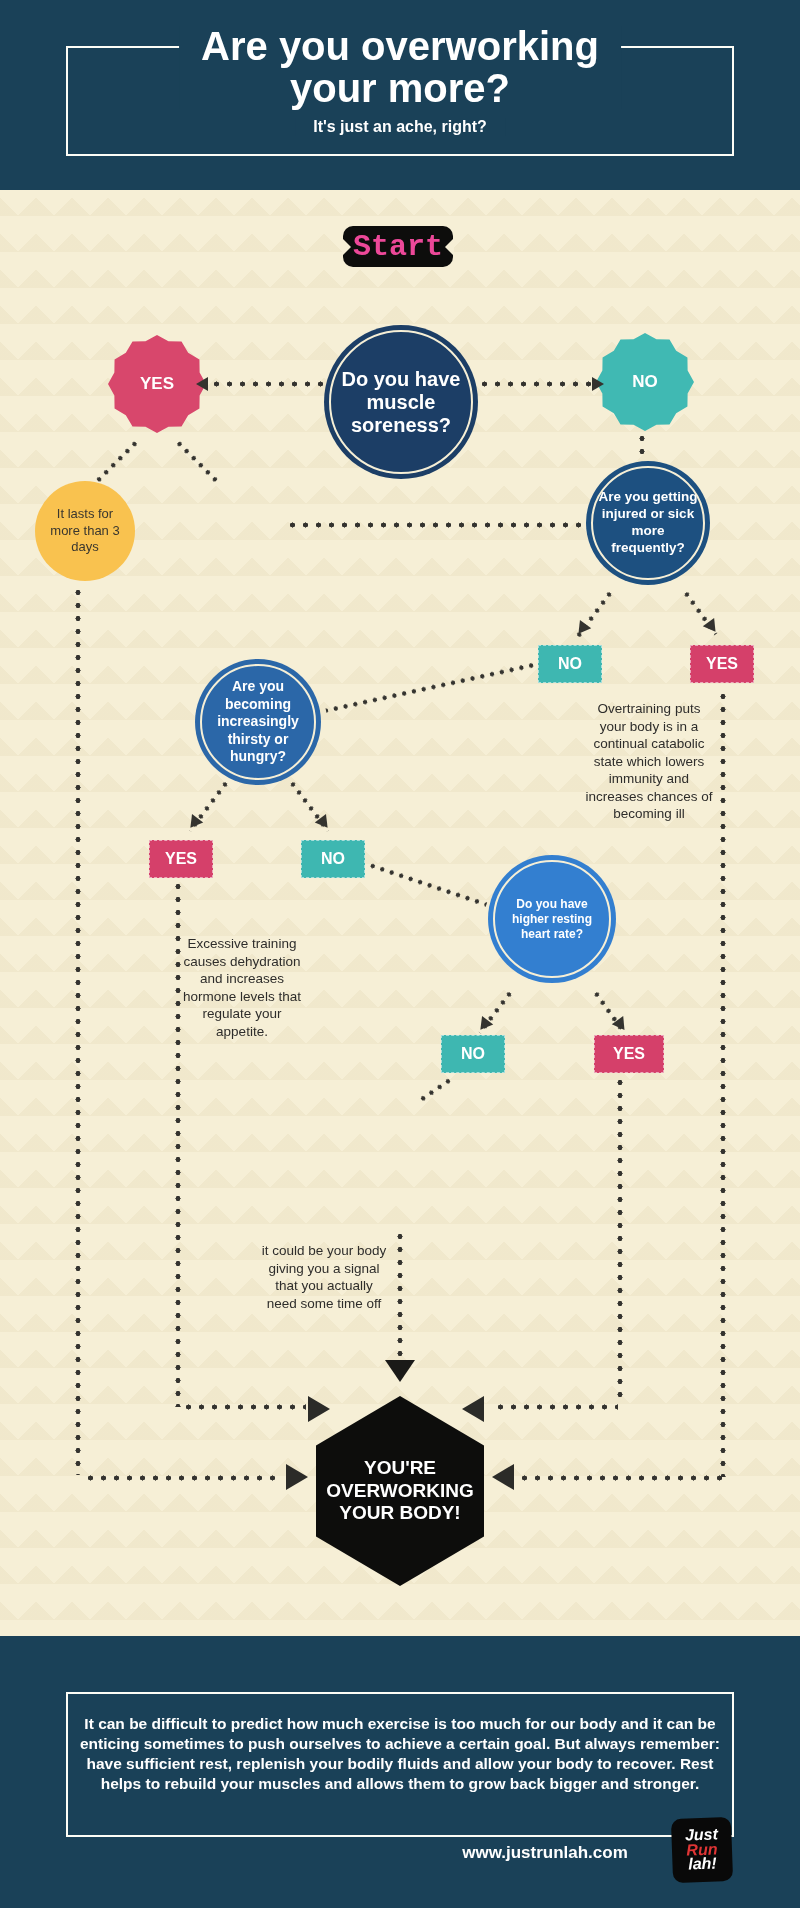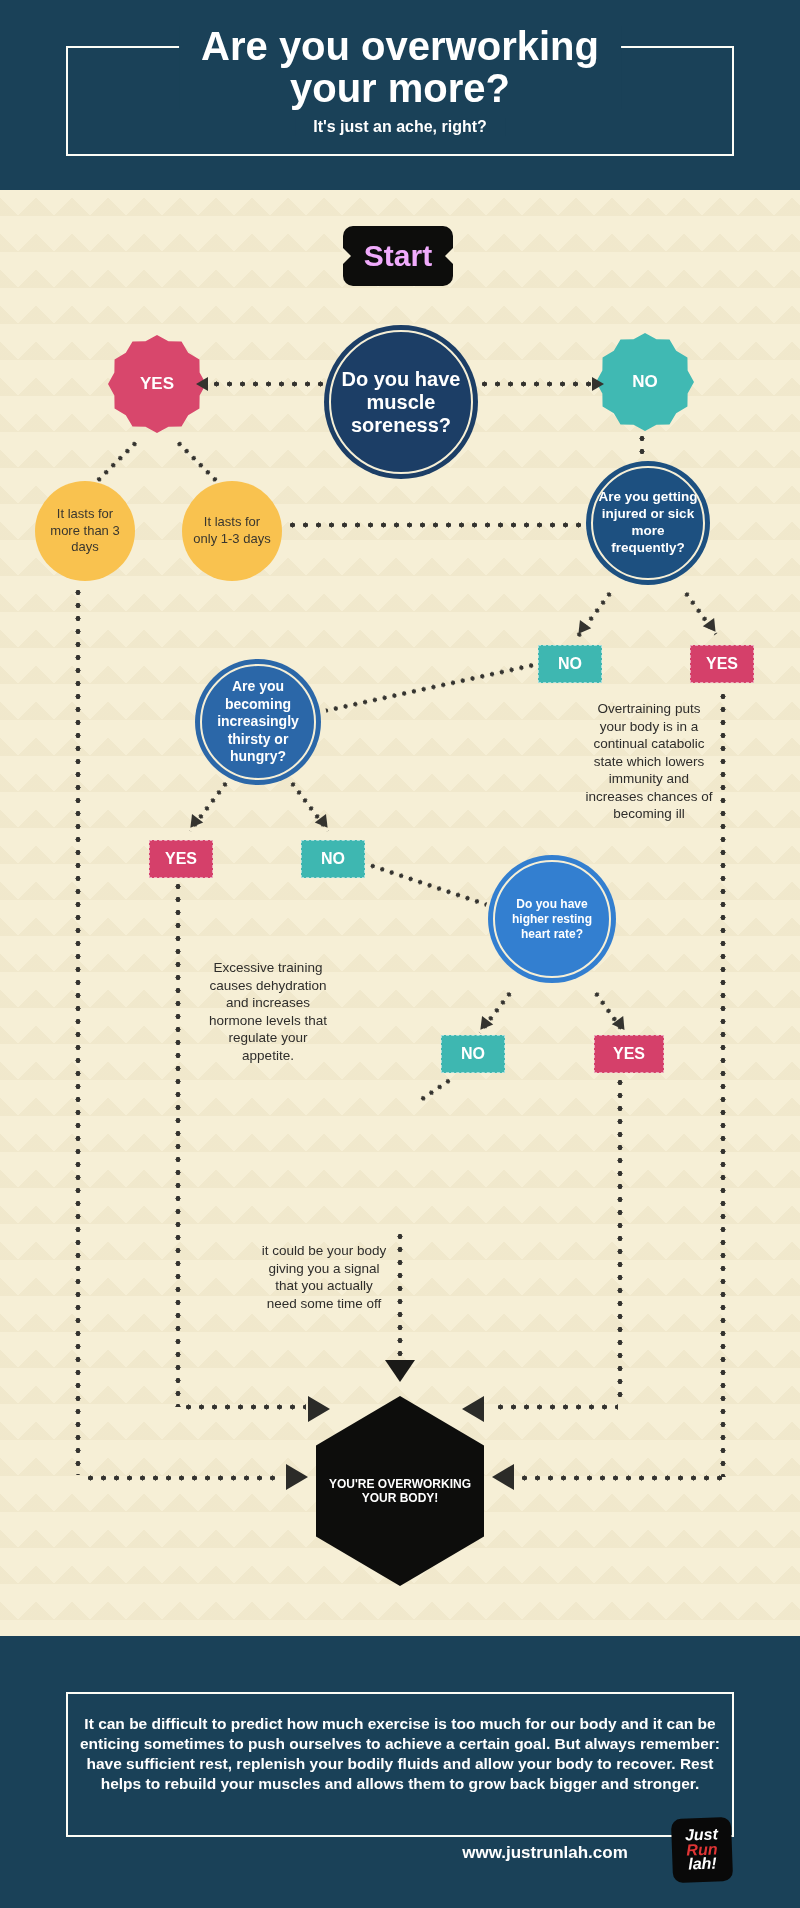--- a/index.html
+++ b/index.html
@@ -21,23 +21,23 @@
     position:absolute;top:26px;left:50%;transform:translateX(-50%);
     background:#1a4158;padding:0 22px;color:#fff;font-weight:bold;
     font-size:40px;line-height:1.04;text-align:center;white-space:nowrap;z-index:2;
   }
   .hdr-sub{
     position:absolute;top:118px;left:50%;transform:translateX(-50%);
     background:#1a4158;padding:0 18px;color:#fff;font-weight:bold;
     font-size:16px;text-align:center;white-space:nowrap;z-index:2;
   }
   .start-btn{
-    position:absolute;left:343px;top:226px;width:110px;height:60px;border-radius:10px;
-    background:#0d0d0c;color:#f0abfc;font-weight:bold;font-size:30px;
-    display:flex;align-items:center;justify-content:center;
+    position:absolute;left:343px;top:226px;width:110px;height:41px;border-radius:10px;
+    background:#0d0d0c;color:#ec4899;font-weight:bold;font-size:30px;
+    display:flex;align-items:center;justify-content:center;font-family:Liberation Mono, monospace;
   }
   .start-btn::before,.start-btn::after{content:"";position:absolute;top:50%;transform:translateY(-50%);width:0;height:0;border-style:solid;}
   .start-btn::before{left:-1px;border-width:9px 0 9px 9px;border-color:transparent transparent transparent #f6efd6;}
   .start-btn::after{right:-1px;border-width:9px 9px 9px 0;border-color:transparent #f6efd6 transparent transparent;}
   .qcircle{
     position:absolute;border-radius:50%;display:flex;align-items:center;justify-content:center;
     text-align:center;color:#fff;font-weight:bold;padding:12px;
   }
   .qcircle::after{content:"";position:absolute;inset:5px;border:2.5px solid #f6efd6;border-radius:50%;pointer-events:none;}
   .ycircle{
@@ -55,21 +55,21 @@
     position:absolute;width:64px;height:38px;display:flex;align-items:center;justify-content:center;
     color:#fff;font-weight:bold;font-size:16px;border:1px dashed rgba(255,255,255,.55);
   }
   .badge.pink{background:#d5406a;}
   .badge.teal{background:#3eb7b1;}
   .note{position:absolute;color:#2e2d2b;font-size:13.5px;line-height:1.3;text-align:center;}
   .hexagon{
     position:absolute;left:316px;top:1396px;width:168px;height:190px;background:#0d0d0c;
     clip-path:polygon(50% 0,100% 26%,100% 74%,50% 100%,0 74%,0 26%);
     display:flex;align-items:center;justify-content:center;text-align:center;
-    color:#fff;font-weight:bold;font-size:12px;line-height:1.18;padding:0 4px;
+    color:#fff;font-weight:bold;font-size:19px;line-height:1.18;padding:0 4px;
   }
   .dots-h{position:absolute;height:6px;background-image:radial-gradient(circle,#34332f 2.4px,transparent 2.7px);background-size:13px 6px;background-repeat:repeat-x;background-position:left center;}
   .dots-v{position:absolute;width:6px;background-image:radial-gradient(circle,#34332f 2.4px,transparent 2.7px);background-size:6px 13px;background-repeat:repeat-y;background-position:center top;}
   .dots-d{position:absolute;height:5px;background-image:radial-gradient(circle,#34332f 2px,transparent 2.3px);background-size:10px 5px;background-repeat:repeat-x;transform-origin:left center;}
   .ah{position:absolute;width:0;height:0;border-style:solid;}
   .ah-left{border-width:7px 12px 7px 0;border-color:transparent #34332f transparent transparent;}
   .ah-right{border-width:7px 0 7px 12px;border-color:transparent transparent transparent #34332f;}
   .ah-rot{border-width:7px 0 7px 12px;border-color:transparent transparent transparent #34332f;transform-origin:center;}
   .big-right{border-width:13px 0 13px 22px;border-color:transparent transparent transparent #2b2b28;}
   .big-left{border-width:13px 22px 13px 0;border-color:transparent #2b2b28 transparent transparent;}
@@ -125,23 +125,20 @@
   <div class="scallop pink" style="left:108px;top:335px;">
     <span>YES</span>
   </div>
   <div class="scallop teal" style="left:596px;top:333px;">
     <span>NO</span>
   </div>
 
   <div class="ycircle" style="left:35px;top:481px;width:100px;height:100px;">
     <span>It lasts for more than 3 days</span>
   </div>
-  <div class="ycircle" style="left:182px;top:481px;width:100px;height:100px;">
-    <span>It lasts for only 1-3 days</span>
-  </div>
 
   <div class="badge teal" style="left:538px;top:645px;">
       <span>NO</span>
     </div>
   <div class="badge pink" style="left:690px;top:645px;">
       <span>YES</span>
     </div>
   <div class="badge pink" style="left:149px;top:840px;">
       <span>YES</span>
     </div>
@@ -149,21 +146,21 @@
       <span>NO</span>
     </div>
   <div class="badge teal" style="left:441px;top:1035px;">
       <span>NO</span>
     </div>
   <div class="badge pink" style="left:594px;top:1035px;width:70px;">
       <span>YES</span>
     </div>
 
   <div class="note" style="left:585px;top:700px;width:128px;">Overtraining puts your body is in a continual catabolic state which lowers immunity and increases chances of becoming ill</div>
-  <div class="note" style="left:206px;top:935px;width:124px;margin-top:24px;">Excessive training causes dehydration and increases hormone levels that regulate your appetite.</div>
+  <div class="note" style="left:180px;top:935px;width:124px;">Excessive training causes dehydration and increases hormone levels that regulate your appetite.</div>
   <div class="note" style="left:260px;top:1242px;width:128px;">it could be your body giving you a signal that you actually need some time off</div>
 
   <div class="hexagon">
     <span>YOU'RE OVERWORKING YOUR BODY!</span>
   </div>
 
   <div class="dots-h" style="left:210px;top:381px;width:114px;"></div>
   <div class="ah ah-left" style="left:196px;top:377px;"></div>
   <div class="dots-h" style="left:478px;top:381px;width:114px;"></div>
   <div class="ah ah-right" style="left:592px;top:377px;"></div>

